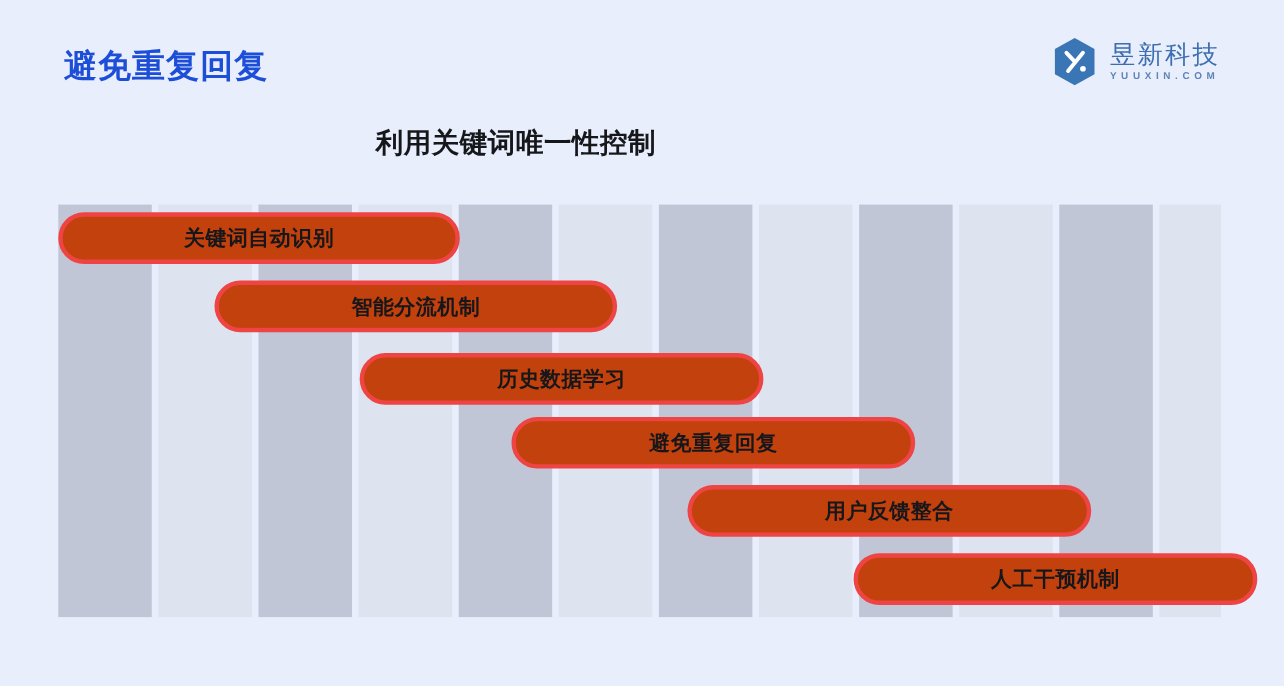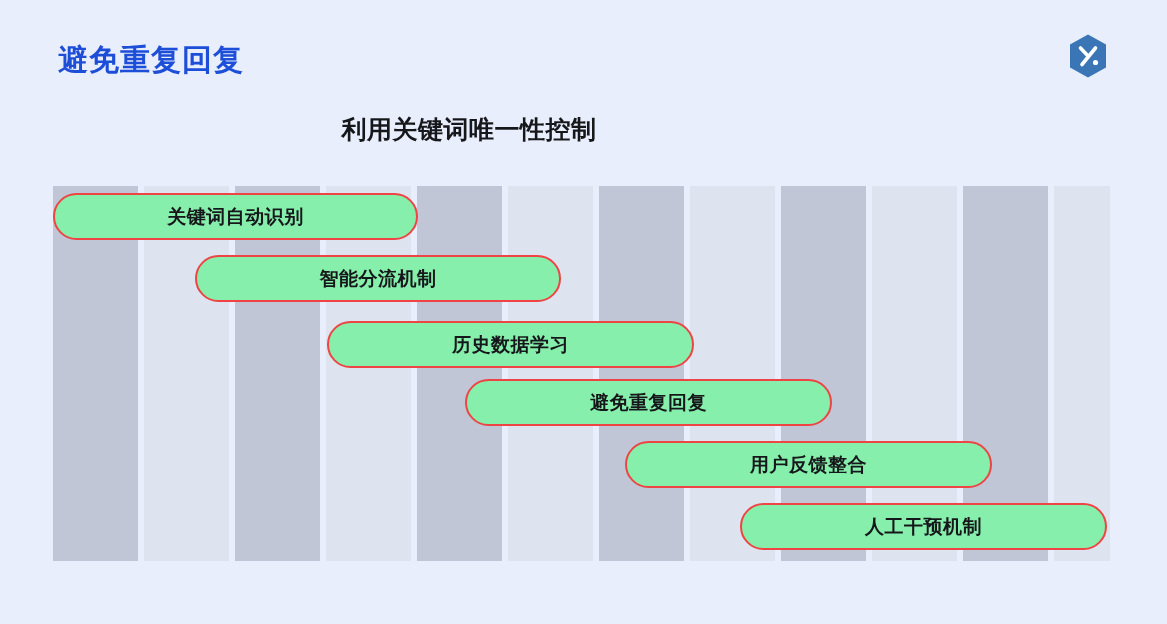--- a/index.html
+++ b/index.html
@@ -106,22 +106,22 @@
 
   .bars {
     position: absolute;
     inset: 0;
     z-index: 1;
   }
 
   .bar {
     position: absolute;
     height: 47px;
-    background: #86efac;
-    border: 2px solid #ef4444;
+    background: #c2410c;
+    border: 4px solid #ef4444;
     border-radius: 24px;
     display: flex;
     align-items: center;
     justify-content: center;
   }
 
   .bar-label {
     font-size: 19px;
     font-weight: bold;
     color: #16171a;
@@ -133,20 +133,24 @@
 <body>
 
 <div class="slide-title">避免重复回复</div>
 
 <div class="brand">
   <svg class="brand-mark" viewBox="0 0 42 46">
     <path d="M21 1.5 L39 11.5 L39 34.5 L21 44.5 L3 34.5 L3 11.5 Z" fill="#3a75b5" stroke="none" rx="4"></path>
     <path d="M13.5 15 L21.5 23.5 M28.5 15 L15 31.5" stroke="#ffffff" stroke-width="3.6" stroke-linecap="round" fill="none"></path>
     <circle cx="28.5" cy="29.5" r="2.6" fill="#ffffff"></circle>
   </svg>
+  <div class="brand-text">
+    <div class="brand-name">昱新科技</div>
+    <div class="brand-domain">YUUXIN.COM</div>
+  </div>
 </div>
 
 <div class="chart-heading">利用关键词唯一性控制</div>
 
 <div class="gantt">
   <div class="bands">
       <div class="band dark" style="left: 0px; width: 85px;"></div>
       <div class="band light" style="left: 91px; width: 85px;"></div>
       <div class="band dark" style="left: 182px; width: 85px;"></div>
       <div class="band light" style="left: 273px; width: 85px;"></div>
@@ -168,17 +172,17 @@
       </div>
       <div class="bar" style="left: 274px; width: 367px; top: 135px;">
         <span class="bar-label">历史数据学习</span>
       </div>
       <div class="bar" style="left: 412px; width: 367px; top: 193px;">
         <span class="bar-label">避免重复回复</span>
       </div>
       <div class="bar" style="left: 572px; width: 367px; top: 255px;">
         <span class="bar-label">用户反馈整合</span>
       </div>
-      <div class="bar" style="left: 687px; width: 367px; top: 317px; text-align: center;">
+      <div class="bar" style="left: 723px; width: 367px; top: 317px; text-align: center;">
         <span class="bar-label">人工干预机制</span>
       </div>
     </div>
 </div>
 
 </body></html>

